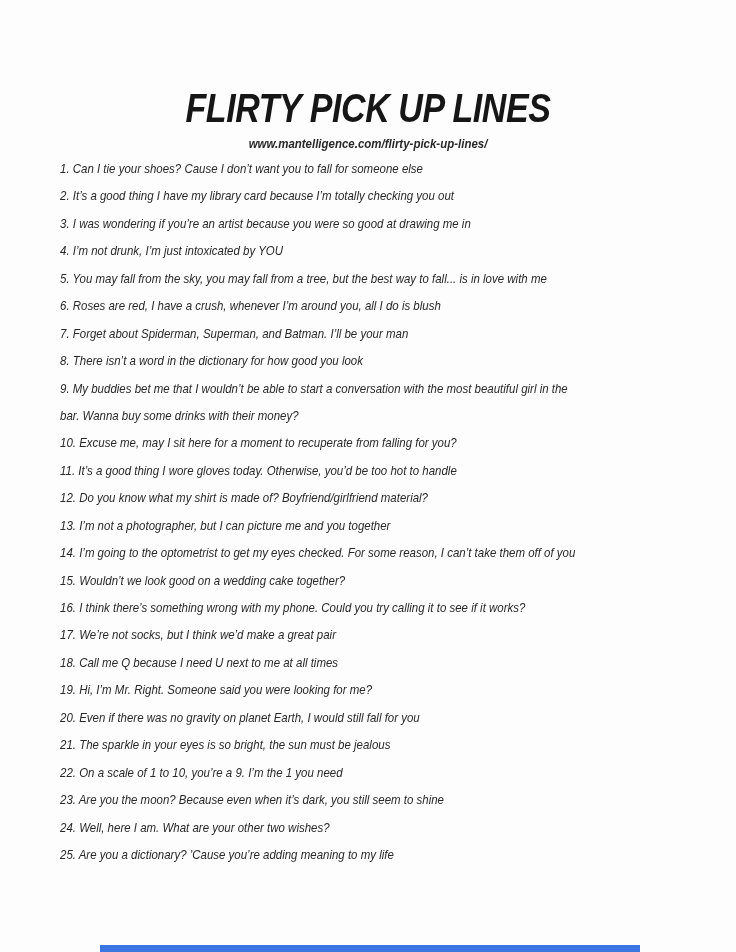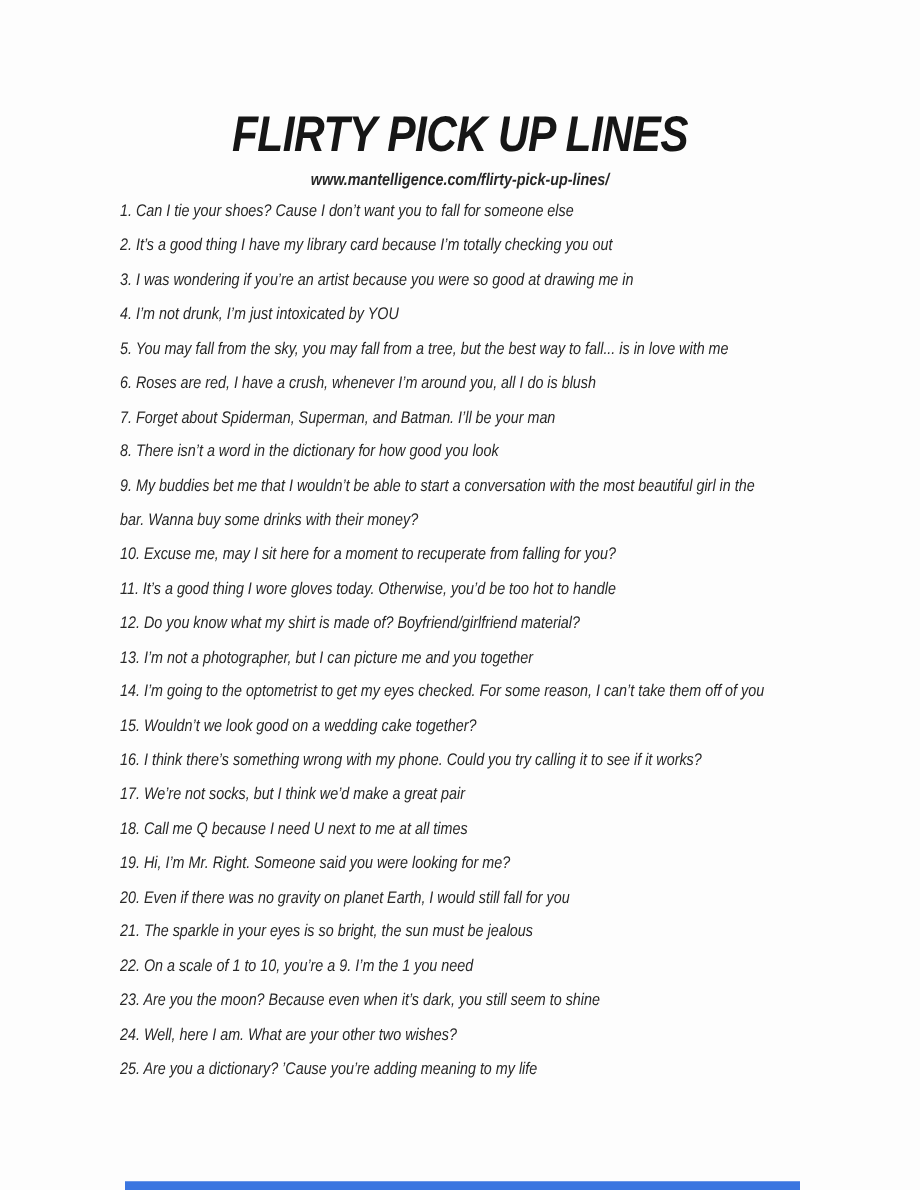--- a/index.html
+++ b/index.html
@@ -33,21 +33,21 @@
     text-align: center;
     font-size: 13.5px;
     line-height: 16px;
     font-weight: 700;
     transform: scaleX(0.85);
     transform-origin: 50% 50%;
     white-space: nowrap;
   }
   .list {
     margin-top: 3px;
-    padding-left: 96px;
+    padding-left: 60px;
   }
   .line {
     margin: 0;
     height: 27.44px;
     line-height: 27.44px;
     font-size: 13.5px;
     letter-spacing: 0;
     white-space: nowrap;
     transform: scaleX(0.85);
     transform-origin: 0 50%;

